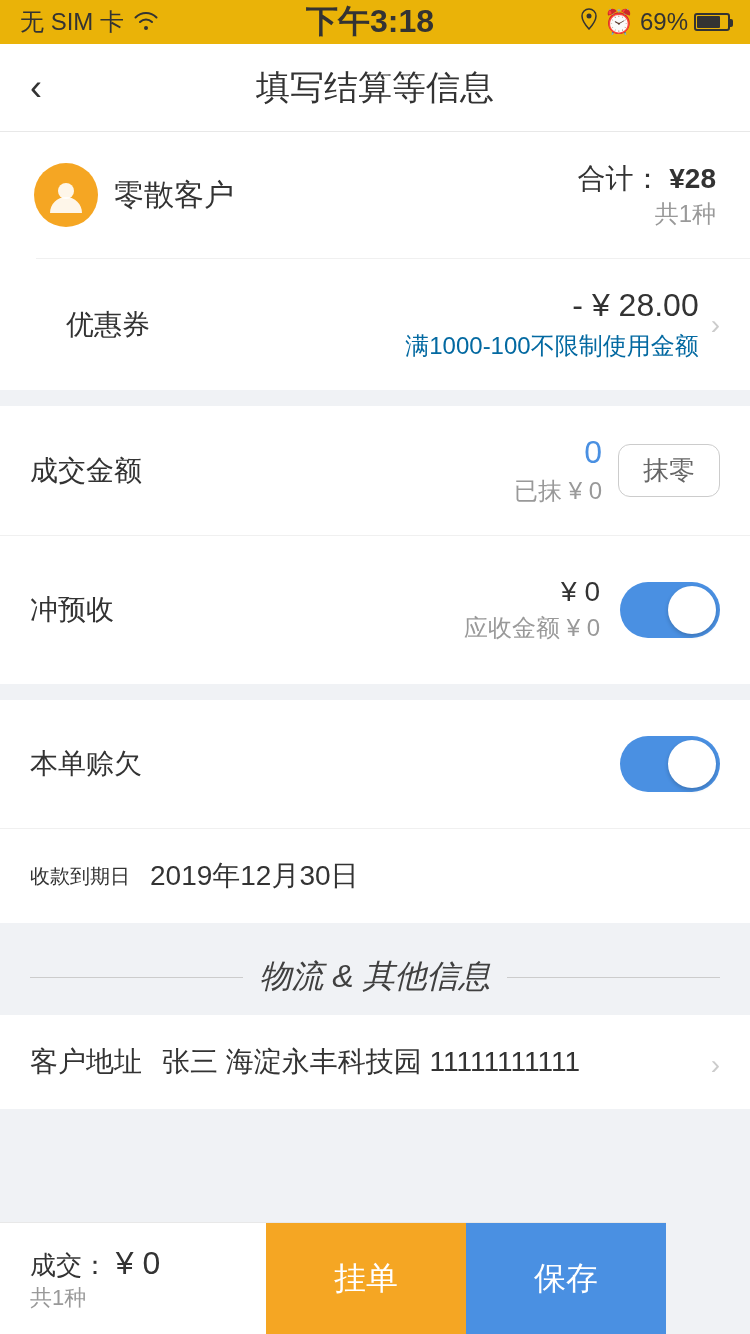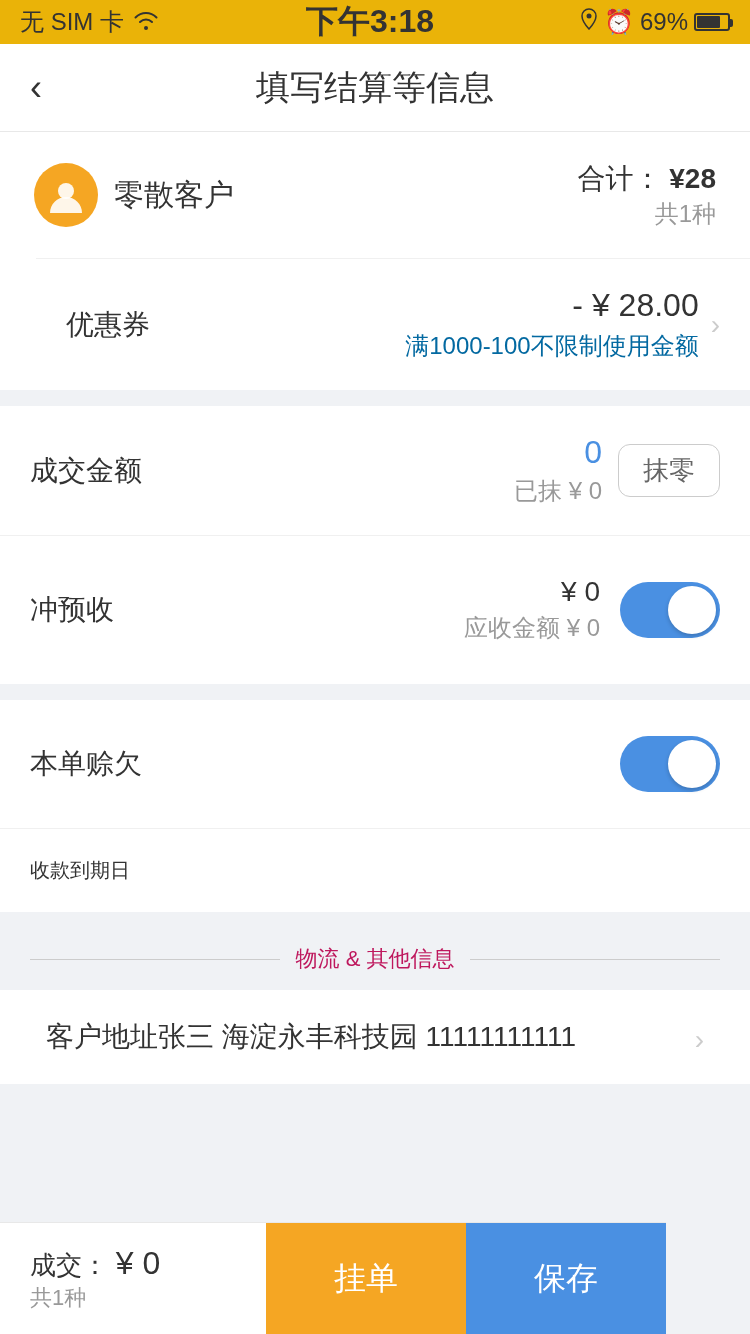--- a/index.html
+++ b/index.html
@@ -246,29 +246,31 @@
       gap: 16px;
       width: 100%;
       padding: 0 30px;
     }
     .divider-line {
       flex: 1;
       height: 1px;
       background: #ccc;
     }
     .divider-text {
-      font-size: 22px;
-      color: #be185d;
+      font-size: 32px;
+      color: #404040;
+      font-style: italic;
     }
 
     
     .address-row {
       display: flex;
       align-items: flex-end;
-      padding: 28px 46px;
+      padding: 28px 30px;
+      gap: 20px;
       position: relative;
     }
     .address-label {
       font-size: 28px;
       color: #333;
       flex-shrink: 0;
     }
     .address-value {
       font-size: 28px;
       color: #333;
@@ -454,20 +456,21 @@
   <div class="card">
     <div class="ben-dan-row">
       <span class="row-label">本单赊欠</span>
       <div class="toggle">
         <div class="toggle-knob"></div>
       </div>
     </div>
 
     <div class="date-row">
       <span class="date-label">收款到期日</span>
+      <span class="date-value">2019年12月30日</span>
     </div>
   </div>
 
   <div style="background:#f0f2f5; padding: 16px 0;">
     <div class="logistics-divider">
       <div class="divider-line"></div>
       <span class="divider-text">物流 &amp; 其他信息</span>
       <div class="divider-line"></div>
     </div>
   </div>

